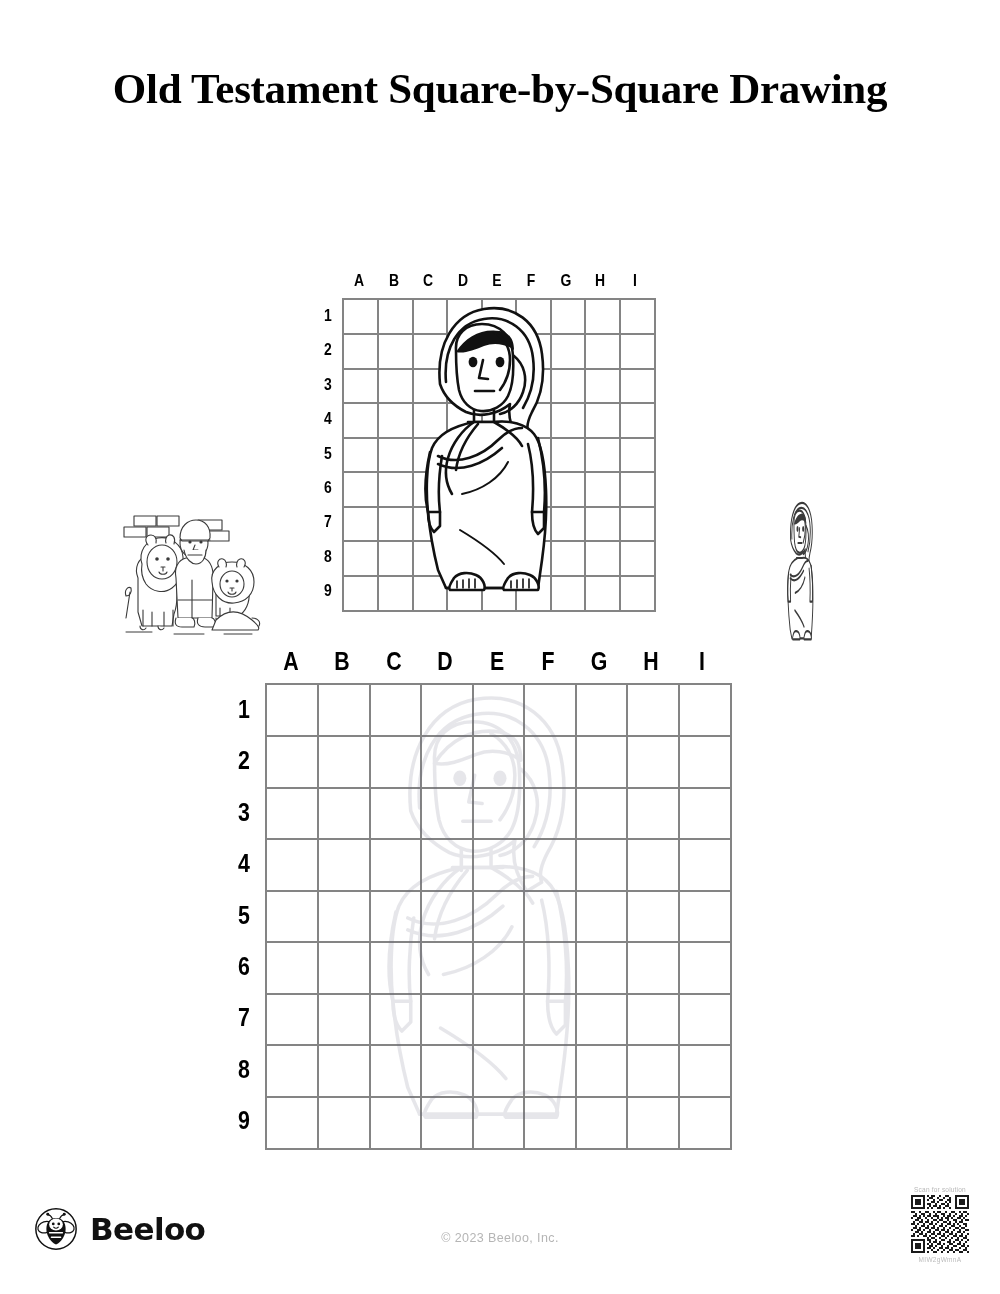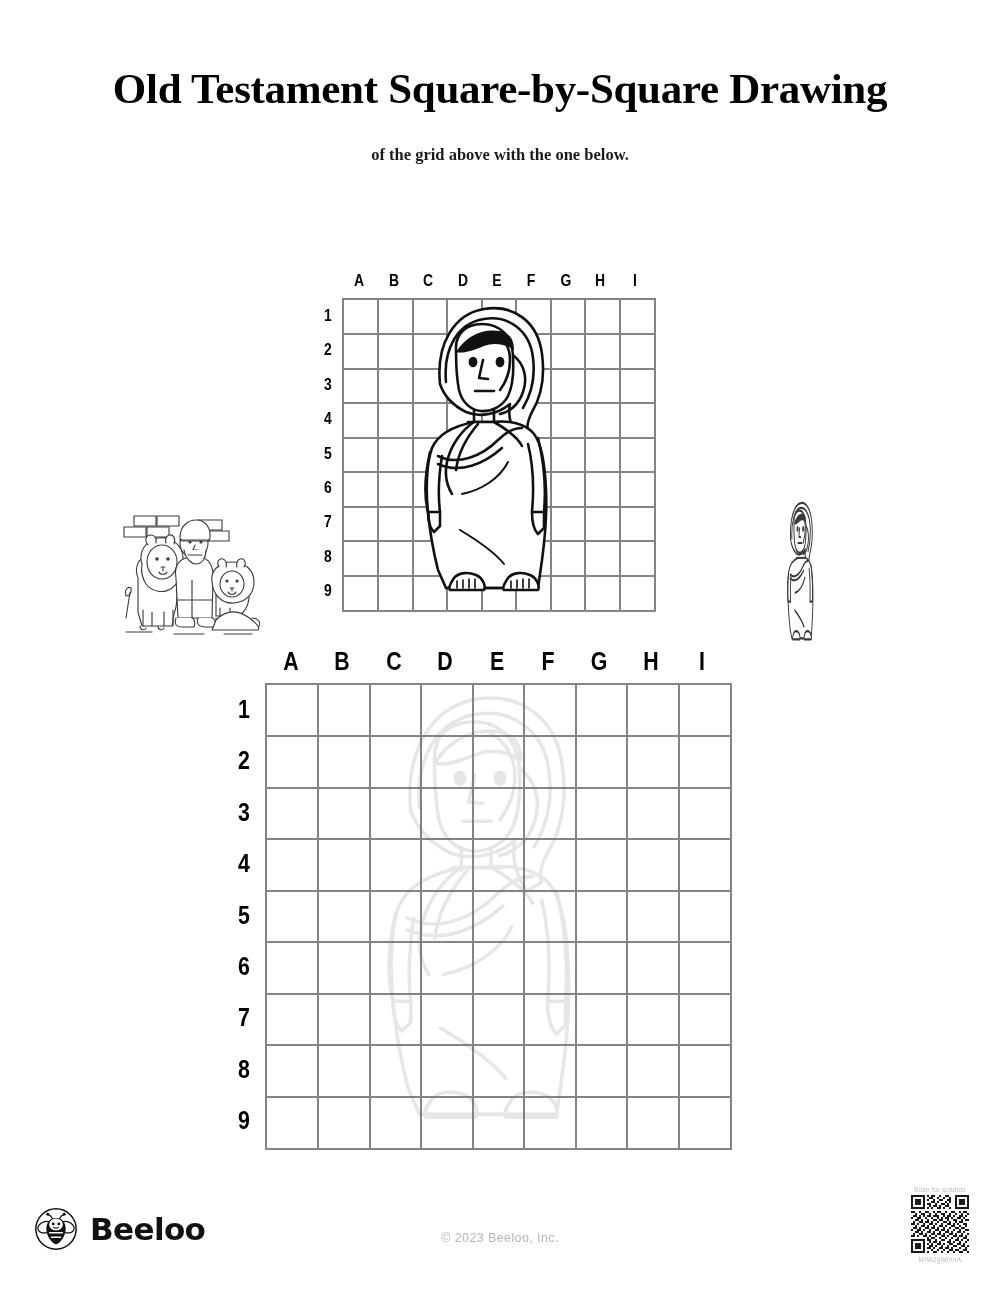--- a/index.html
+++ b/index.html
@@ -126,21 +126,20 @@
     letter-spacing: 0.3px;
     margin-top: 3px;
   }
 </style>
 </head>
 <body>
 
 <div class="page-title">Old Testament Square-by-Square Drawing</div>
 
 <div class="subtitle">
-  <span class="line">of the grid above with the one below.</span>
 </div>
 
 <div class="grid-block" id="top-grid">
   <div class="grid-frame">
       <div class="gline-v" style="left: 33px; top: 0px; width: 2px; height: 310px;"></div>
       <div class="gline-v" style="left: 68px; top: 0px; width: 2px; height: 310px;"></div>
       <div class="gline-v" style="left: 102px; top: 0px; width: 2px; height: 310px;"></div>
       <div class="gline-v" style="left: 137px; top: 0px; width: 2px; height: 310px;"></div>
       <div class="gline-v" style="left: 171px; top: 0px; width: 2px; height: 310px;"></div>
       <div class="gline-v" style="left: 206px; top: 0px; width: 2px; height: 310px;"></div>

